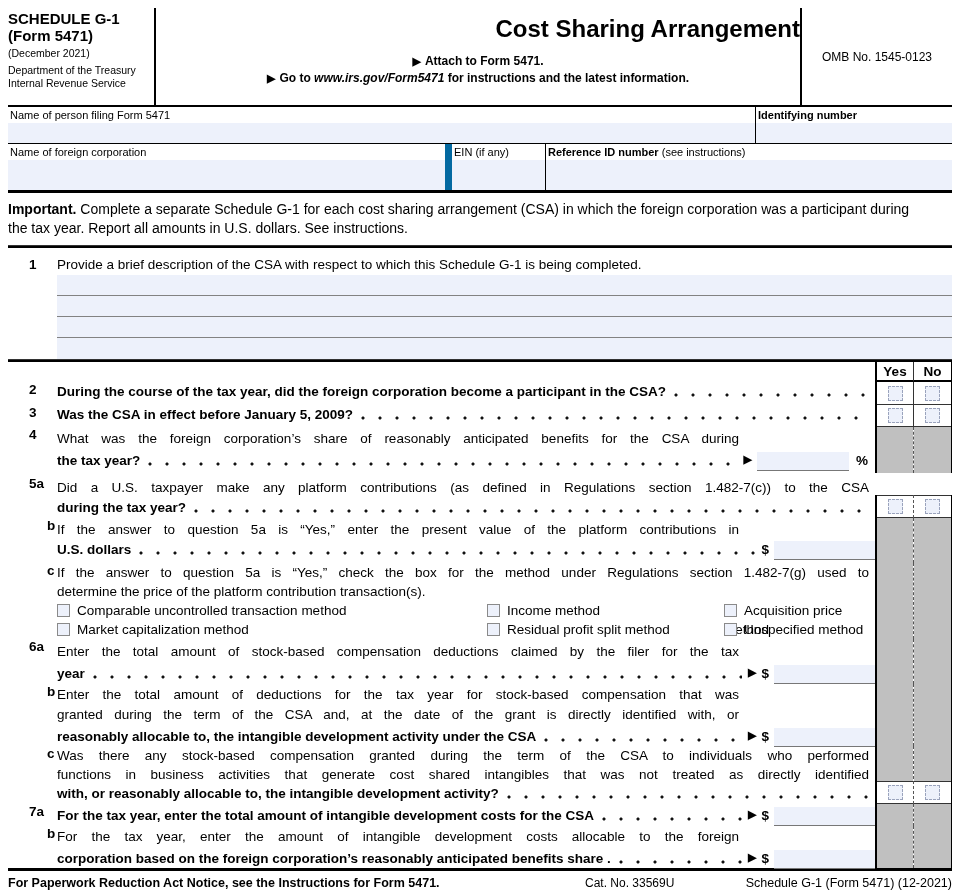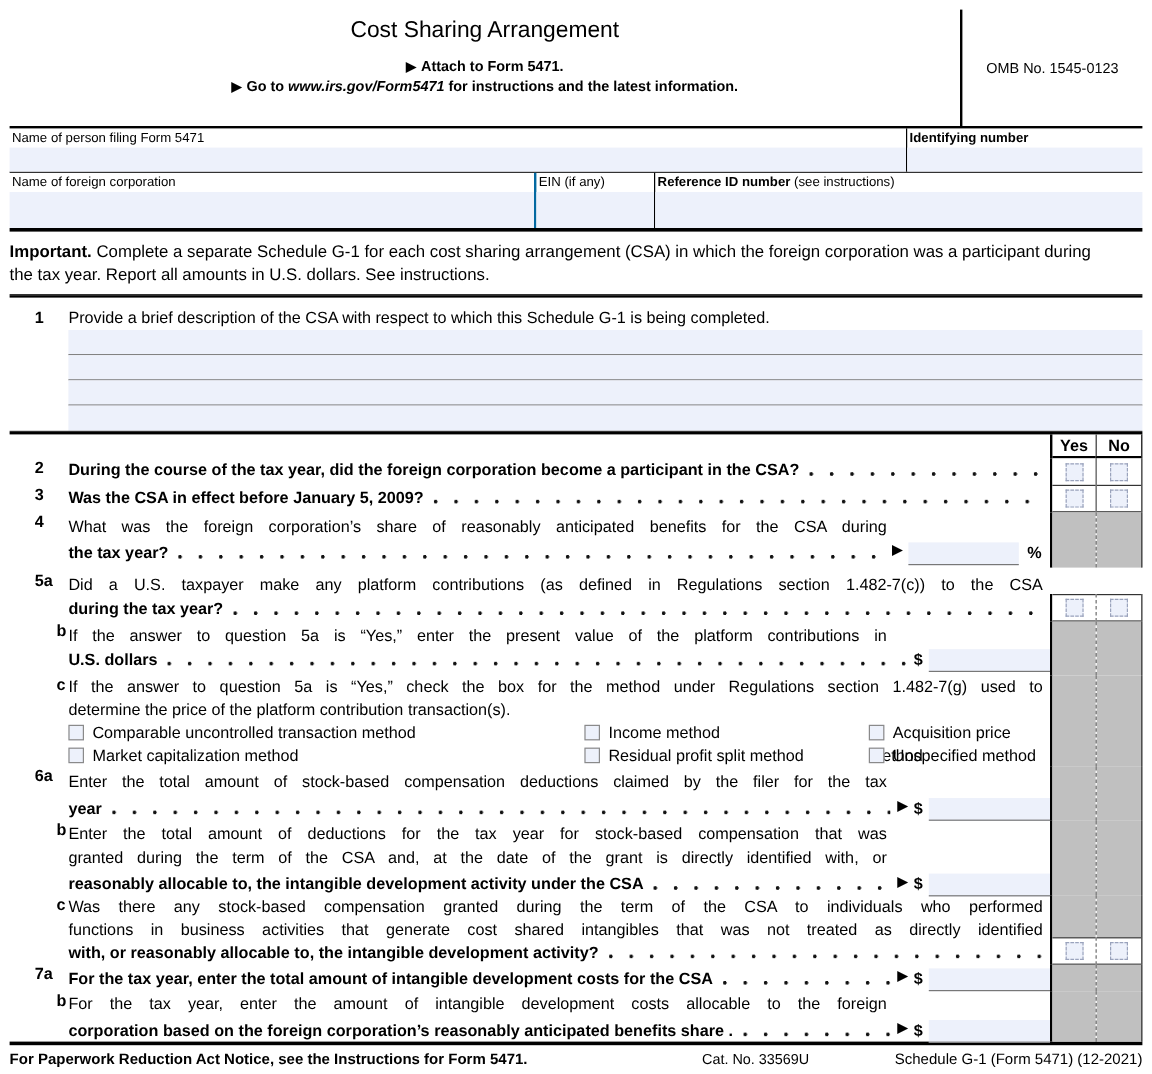--- a/index.html
+++ b/index.html
@@ -8,38 +8,38 @@
   .page { position:relative; width:960px; height:895px; background:#fff;
           padding:8px 8px 0; font-family:"Liberation Sans", sans-serif; color:#000; }
 
   
   .hdr { display:flex; border-bottom:2px solid #000; height:99px; }
   .hdr-left { width:148px; border-right:2px solid #000; padding-top:2px; }
   .sched { font-weight:bold; font-size:15px; line-height:17px; }
   .rev { font-size:10.5px; margin-top:3px; }
   .dept { font-size:10.5px; line-height:12.5px; margin-top:5px; }
   .hdr-center { flex:1; text-align:center; padding-top:7px; }
-  .hdr-title { font-size:19px; font-weight:normal; }
+  .hdr-title { font-size:24px; font-weight:bold;text-align:right; }
   .hdr-attach { font-size:12px; font-weight:bold; margin-top:11px; }
   .hdr-goto { font-size:12px; font-weight:bold; margin-top:3px; }
   .hdr-goto i { font-style:italic; }
   .hdr-right { width:152px; border-left:2px solid #000; display:flex;
                align-items:center; justify-content:center; font-size:12px; }
   .ptr { font-size:11px; margin-right:4px; }
 
   
   .idrow { display:flex; height:37px; border-bottom:1px solid #000; }
   .idrow2 { display:flex; height:49px; border-bottom:3px solid #000; }
   .fcell { display:flex; flex-direction:column; }
   .fcell .lbl { font-size:11px; line-height:14px; padding:1px 2px; white-space:nowrap; }
   .fcell .fill { flex:1; background:var(--ff); }
   .c-filer { flex:1; }
   .c-id { width:197px; border-left:1px solid #000; }
   .c-corp { width:437px; }
-  .c-ein { width:100px; border-left:2px solid #0369a1; }
+  .c-ein { width:100px; border-left:7px solid #0369a1; }
   .c-ref { flex:1; border-left:1px solid #000; }
   .b { font-weight:bold; }
 
   
   .imp { font-size:14px; line-height:19px; padding:7px 0 7px; width:908px; }
   .rule-dbl { border-top:1px solid #333; height:2px; border-bottom:2px solid #000; }
 
   
   .q1 { padding-top:7px; }
   .qhead { display:flex; font-size:13.5px; line-height:20px; }
@@ -100,20 +100,29 @@
   .foot .notice { font-weight:bold; }
   .foot .cat { position:absolute; left:577px; font-size:12px; font-weight:normal; }
   .foot .fid { margin-left:auto; font-weight:normal; }
 </style>
 </head>
 <body>
 
 <div class="page">
 
   <div class="hdr">
+    <div class="hdr-left">
+      <div class="sched">SCHEDULE G-1</div>
+      <div class="sched">(Form 5471)</div>
+      <div class="rev">(December 2021)</div>
+      <div class="dept">
+        <div>Department of the Treasury</div>
+        <div>Internal Revenue Service</div>
+      </div>
+    </div>
     <div class="hdr-center">
       <div class="hdr-title">Cost Sharing Arrangement</div>
       <div class="hdr-attach"><span class="ptr">▶</span><span>Attach to Form 5471.</span></div>
       <div class="hdr-goto"><span class="ptr">▶</span><span>Go to </span><i>www.irs.gov/Form5471</i><span> for instructions and the latest information.</span></div>
     </div>
     <div class="hdr-right">OMB No. 1545-0123</div>
   </div>
 
   <div class="idrow">
     <div class="fcell c-filer">

